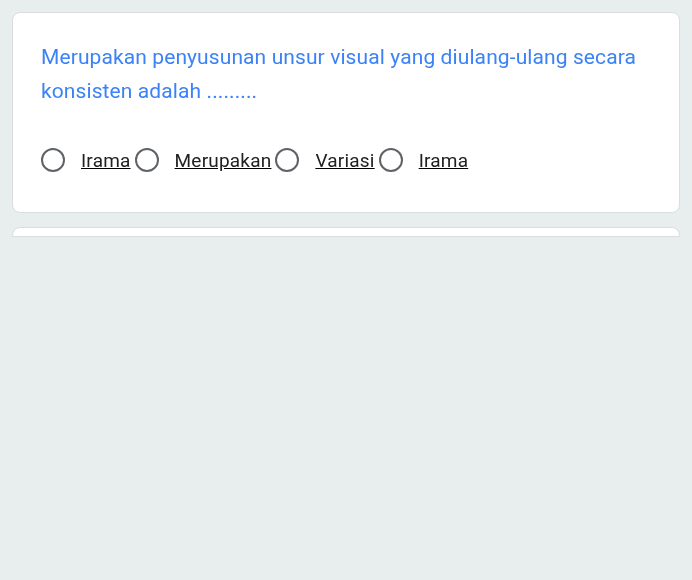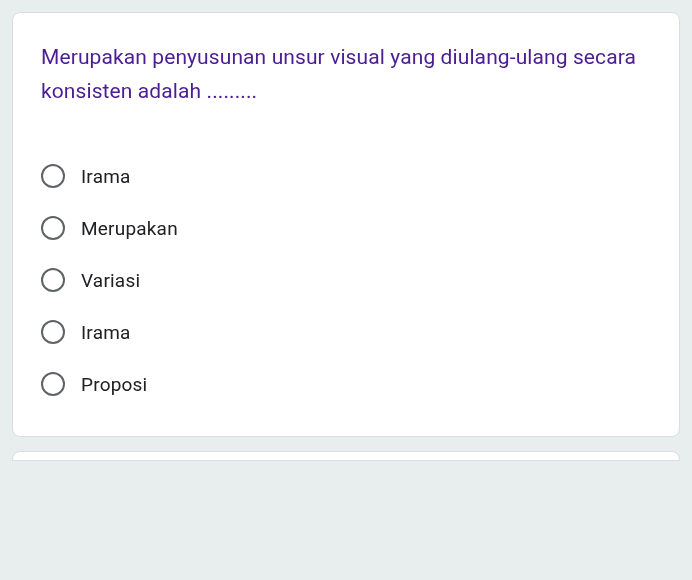--- a/index.html
+++ b/index.html
@@ -15,29 +15,30 @@
       padding: 12px;
     }
     .card {
       background-color: #ffffff;
       border-radius: 8px;
       padding: 28px 28px 28px 28px;
       border: 1px solid #dadce0;
     }
     .question {
       font-size: 21px;
-      color: #4c1d95;
+      color: #3b82f6;
       line-height: 1.6;
-      margin-bottom: 44px;
+      margin-bottom: 28px;
       letter-spacing: 0.1px;
     }
     .options {
       display: flex;
-      flex-direction: column;
+      flex-direction: row;
       gap: 4px;
+      text-decoration: underline;
     }
     .option {
       display: flex;
       align-items: center;
       padding: 12px 0;
       cursor: pointer;
     }
     .radio {
       width: 24px;
       height: 24px;
@@ -74,20 +75,16 @@
       <span class="option-label">Merupakan</span>
     </div>
     <div class="option">
       <span class="radio"></span>
       <span class="option-label">Variasi</span>
     </div>
     <div class="option">
       <span class="radio"></span>
       <span class="option-label">Irama</span>
     </div>
-    <div class="option">
-      <span class="radio"></span>
-      <span class="option-label">Proposi</span>
-    </div>
   </div>
 </div>
 
 <div class="next-card-hint"></div>
 
 </body></html>

